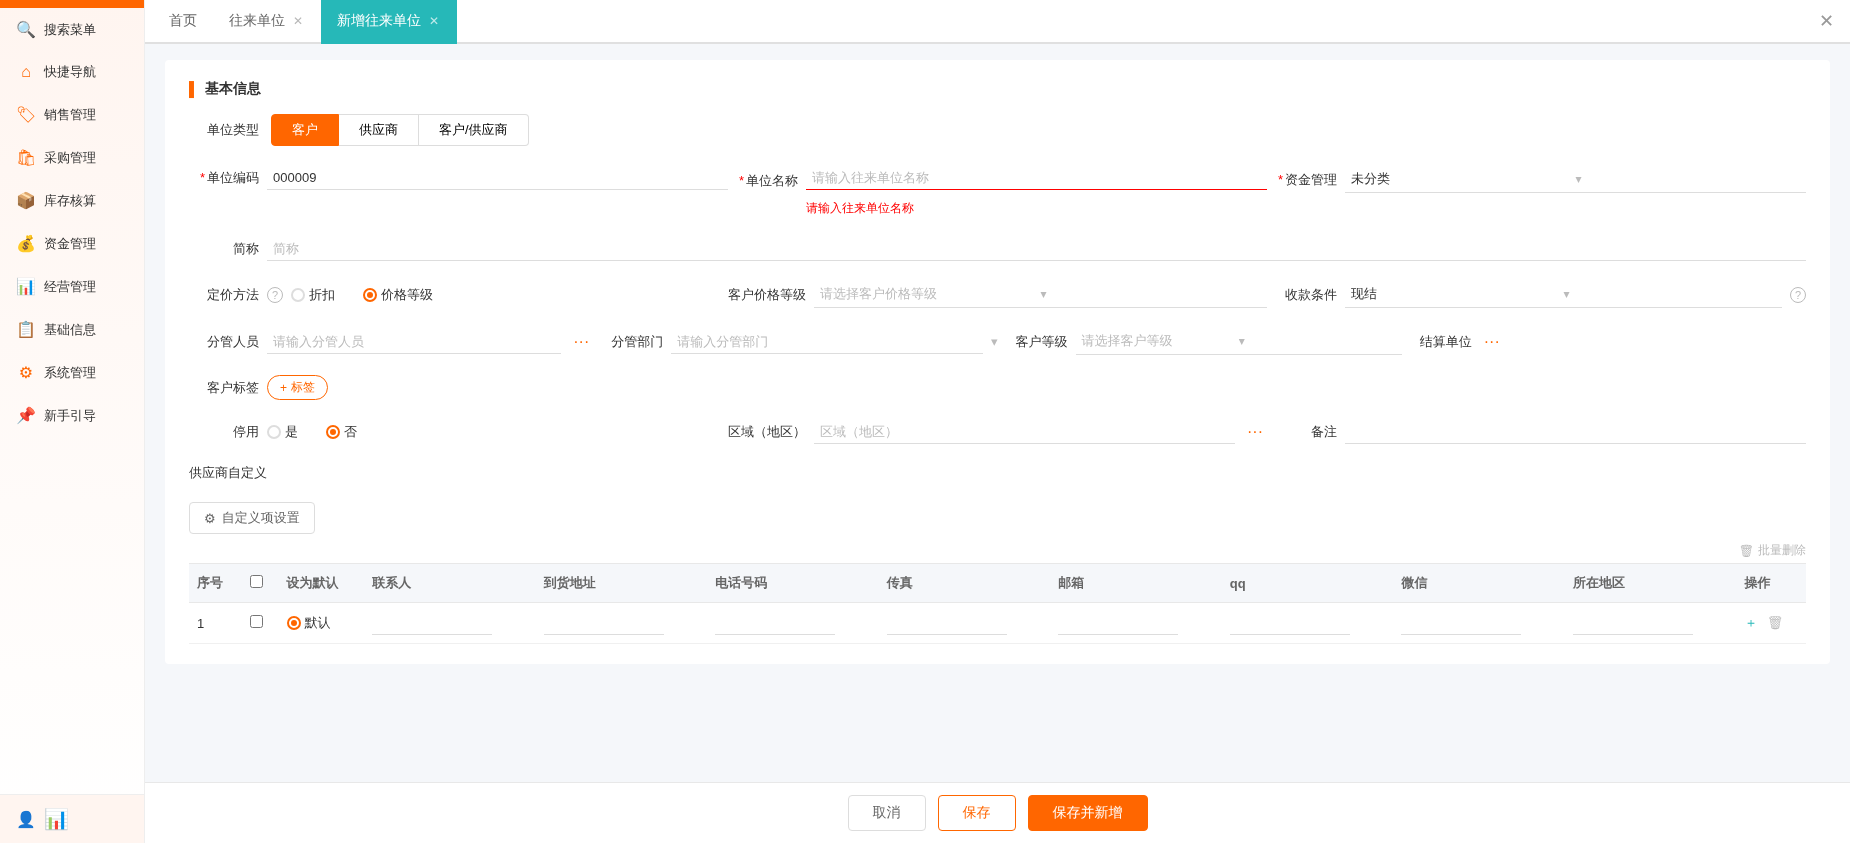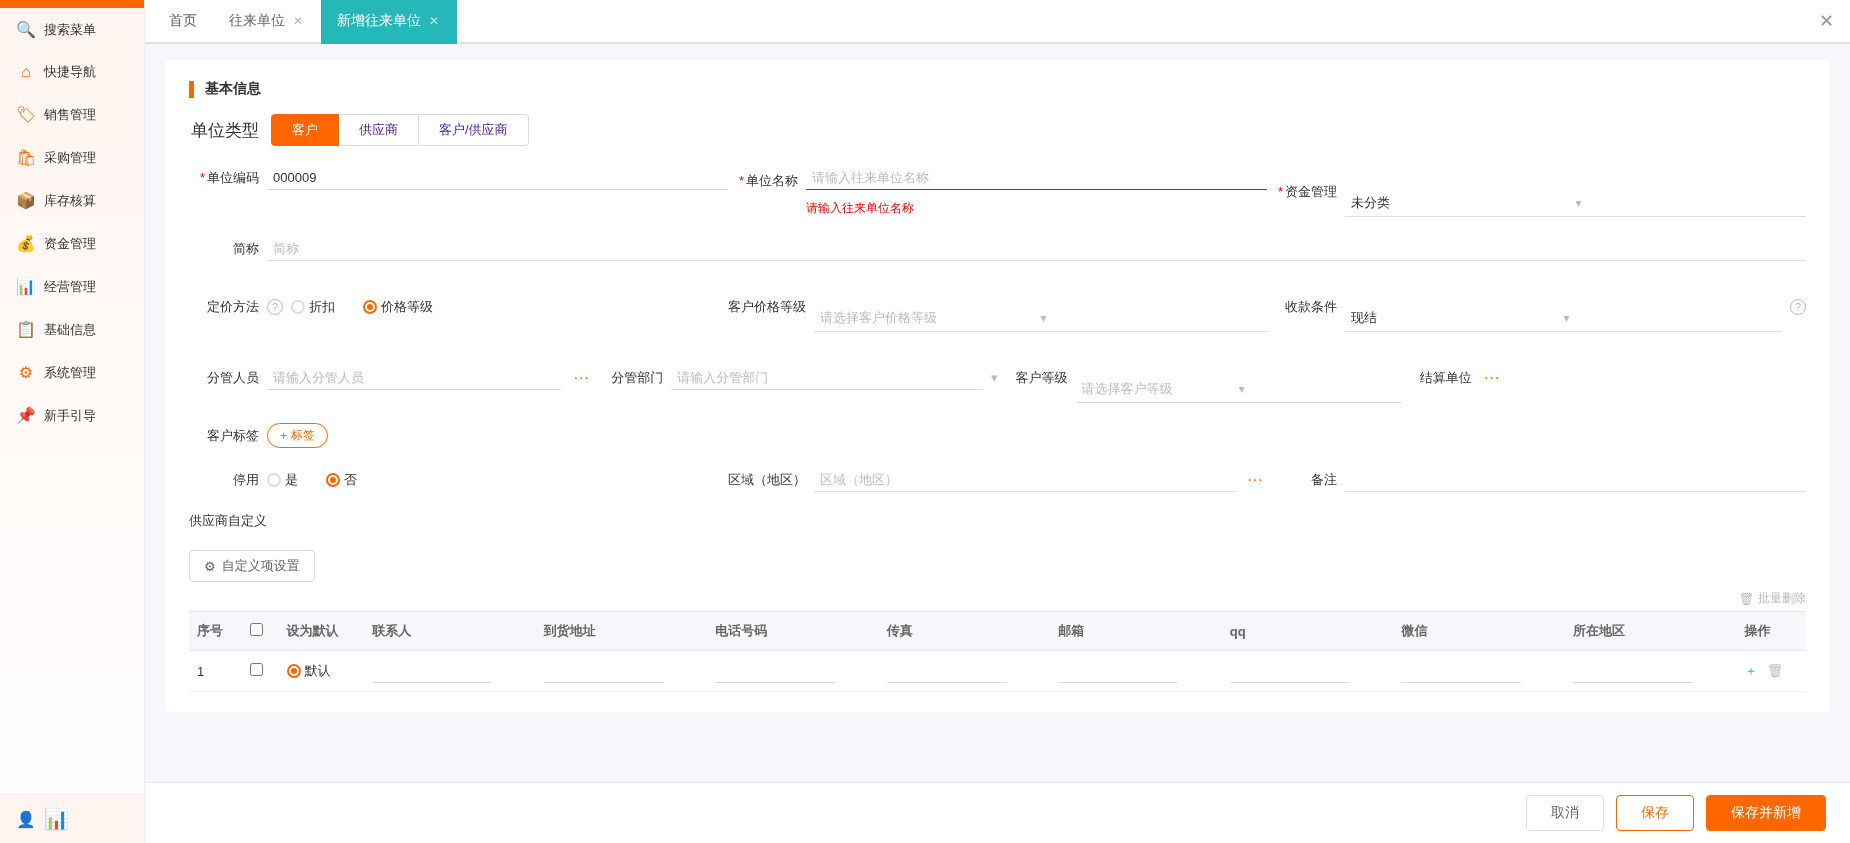--- a/index.html
+++ b/index.html
@@ -120,21 +120,21 @@
     .unit-type-group {
       display: flex;
       gap: 0;
     }
     .unit-btn {
       padding: 6px 20px;
       border: 1px solid #ddd;
       background: #fff;
       cursor: pointer;
       font-size: 13px;
-      color: #4c1d95;
+      color: #000000;
     }
     .unit-btn.active {
       background: #ff6600;
       color: #fff;
       border-color: #ff6600;
     }
     .unit-btn:first-child { border-radius: 4px 0 0 4px; }
     .unit-btn:last-child { border-radius: 0 4px 4px 0; }
     .unit-btn:not(:first-child) { border-left: none; }
 
@@ -187,21 +187,20 @@
 
     .select-wrapper {
       display: flex;
       align-items: center;
       flex: 1;
       border-bottom: 1px solid #ddd;
       padding: 4px 6px;
       min-width: 120px;
       cursor: pointer;
       background: transparent;
-      margin-top: 24px;
     }
     .select-wrapper span { flex: 1; font-size: 13px; color: #bbb; }
     .select-wrapper span.has-value { color: #333; }
     .select-wrapper .arrow { color: #bbb; font-size: 12px; }
 
     
     .radio-group {
       display: flex;
       align-items: center;
       gap: 28px;
@@ -317,21 +316,21 @@
       gap: 4px;
       cursor: pointer;
     }
 
     
     .bottom-bar {
       background: #fff;
       border-top: 1px solid #e8e8e8;
       padding: 12px 24px;
       display: flex;
-      justify-content: flex-end;
+      justify-content: center;
       gap: 12px;
     }
     .btn {
       padding: 8px 24px;
       border-radius: 4px;
       cursor: pointer;
       font-size: 14px;
       border: 1px solid #ddd;
     }
     .btn-default { background: #fff; color: #666; }
@@ -340,21 +339,21 @@
 
     .form-row-unit-type {
       display: flex;
       align-items: center;
       margin-bottom: 20px;
       gap: 12px;
     }
     .field-label-unit {
       min-width: 70px;
       text-align: right;
-      font-size: 17px;
+      font-size: 13px;
       color: #333;
     }
 
     .divider-icon {
       color: #ff6600;
       font-size: 14px;
     }
   </style>
 </head>
 <body>

